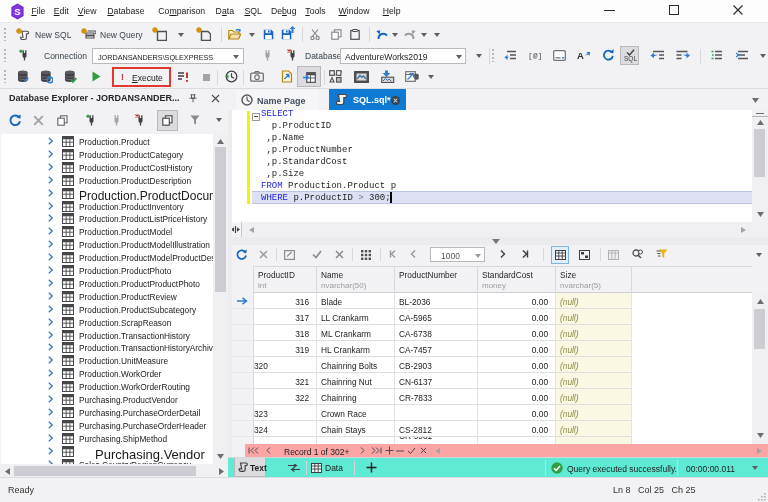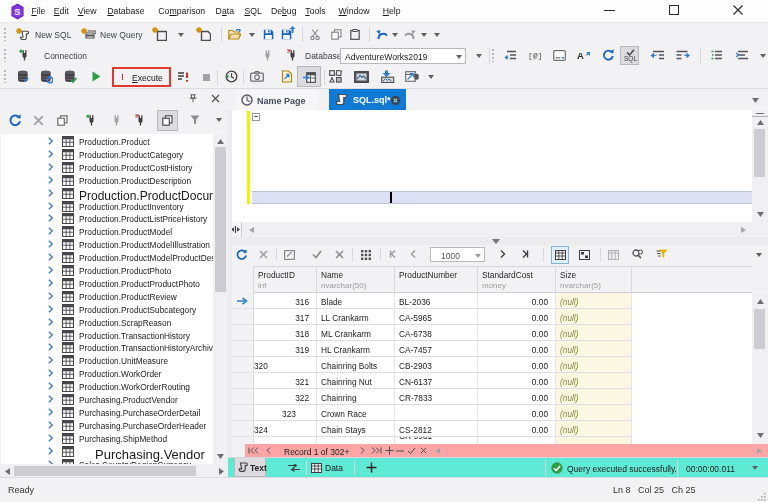--- a/index.html
+++ b/index.html
@@ -129,20 +129,26 @@
   </div>
 <div id="tb3" class="abs" style="left:0;top:45px;width:768px;height:21px;background:#f2f1f3;">
     <div class="abs" style="left:4px;top:4px;width:2px;height:13px;background-image:repeating-linear-gradient(#b7b6bb 0 2px, transparent 2px 4px);"></div>
     <svg class="abs" style="left:19px;top:4px" width="11" height="12" viewBox="0 0 11 12">
       <path d="M3.5 4 h4 v3 a2 2 0 0 1 -4 0 Z" fill="#3e3e43"></path>
       <path d="M4.2 1.2 V4 M6.8 1.2 V4" stroke="#3e3e43" stroke-width="1.3"></path>
       <path d="M5.5 9 V11.5" stroke="#3e3e43" stroke-width="1.3"></path>
       <path d="M2 0.5 V4 M0.2 2.2 H3.8" stroke="#2e9e44" stroke-width="1.4"></path>
     </svg>
     <span class="abs" style="left:44px;top:6px;color:#39434e;">Connection</span>
+    <div class="abs" style="left:92px;top:2.5px;width:152px;height:16px;background:#fff;border:1px solid #b9b8bd;">
+      <span class="abs" style="left:5px;top:4px;color:#222;font-size:7.3px;letter-spacing:-0.05px;">JORDANSANDERS\SQLEXPRESS</span>
+      <svg class="abs" style="left:140px;top:6px" width="6" height="4" viewBox="0 0 6 4">
+        <path d="M0 0 h6 L3 4 Z" fill="#5f5f64"></path>
+      </svg>
+    </div>
     <svg class="abs" style="left:262px;top:4px" width="11" height="12" viewBox="0 0 11 12">
       <path d="M3.5 4 h4 v3 a2 2 0 0 1 -4 0 Z" fill="#a3a2a7"></path>
       <path d="M4.2 1.2 V4 M6.8 1.2 V4" stroke="#a3a2a7" stroke-width="1.3"></path>
       <path d="M5.5 9 V11.5" stroke="#a3a2a7" stroke-width="1.3"></path>
     </svg>
     <svg class="abs" style="left:287px;top:4px" width="11" height="12" viewBox="0 0 11 12">
       <path d="M3.5 4 h4 v3 a2 2 0 0 1 -4 0 Z" fill="#3e3e43"></path>
       <path d="M4.2 1.2 V4 M6.8 1.2 V4" stroke="#3e3e43" stroke-width="1.3"></path>
       <path d="M5.5 9 V11.5" stroke="#3e3e43" stroke-width="1.3"></path>
       <path d="M0.5 0.5 L3.5 3.5 M3.5 0.5 L0.5 3.5" stroke="#c0392b" stroke-width="1.3"></path>
@@ -281,20 +287,21 @@
       <path d="M2.5 10.5 L8.5 4.5 M8.5 4.5 v4 M8.5 4.5 h-4" stroke="#2d7dd2" stroke-width="1.2" fill="none" transform="translate(0,-1)"></path>
       <ellipse cx="11.5" cy="5" rx="2.2" ry="1.2" fill="#55555a"></ellipse>
       <path d="M9.3 5 v3.5 a2.2 1.2 0 0 0 4.4 0 v-3.5" fill="#55555a"></path>
     </svg>
     <svg class="abs" style="left:428px;top:9px" width="6" height="4" viewBox="0 0 6 4">
       <path d="M0 0 h6 L3 4 Z" fill="#5f5f64"></path>
     </svg>
   </div>
 
 <div class="abs" style="left:0;top:88px;width:228px;height:389px;background:#f2f1f3;border-top:1px solid #dcdbdf;">
+  <div class="abs" style="left:9px;top:4px;font-weight:bold;font-size:9px;color:#26262a;">Database Explorer - JORDANSANDER...</div>
   <svg class="abs" style="left:189px;top:5px;" width="8" height="9" viewBox="0 0 8 9">
       <path d="M1.5 0.8 h5 M2.5 0.8 v3.4 h3 v-3.4 M4 4.2 v4" stroke="#5a5a5e" stroke-width="1" fill="none"></path>
       <path d="M0.5 4.2 h7" stroke="#5a5a5e" stroke-width="1"></path>
     </svg>
   <svg class="abs" style="left:211px;top:5px;" width="9" height="9" viewBox="0 0 9 9">
       <path d="M1 1 L8 8 M8 1 L1 8" stroke="#4c4c50" stroke-width="1.1"></path>
     </svg>
   <div id="ptb" class="abs" style="left:0;top:19px;width:228px;height:26px;">
       <svg class="abs" style="left:9px;top:6px" width="12" height="12" viewBox="0 0 12 12">
         <path d="M10.4 3.8 A4.8 4.8 0 1 0 11 7.2" fill="none" stroke="#1565c0" stroke-width="1.9"></path>
@@ -615,20 +622,28 @@
         <path d="M0 0 h7 L3.5 5 Z" fill="#6d6d73"></path>
       </svg>
   </div>
 
   <div class="abs" style="left:0;top:22px;width:524px;height:112px;background:#fff;">
     <div class="abs" style="left:19px;top:1px;width:3px;height:93px;background:#f5f200;"></div>
     <div class="abs" style="left:24px;top:2.5px;width:8px;height:8px;border:1px solid #9a9a9e;background:#fff;">
         <div style="position:absolute;left:1.2px;top:2.6px;width:3.6px;height:1px;background:#555;"></div>
       </div>
     <div class="abs" style="left:24px;top:81px;width:500px;height:13px;background:#dde1f3;border-top:1px solid #bcc3de;border-bottom:1px solid #bcc3de;"></div>
+    <pre id="code" class="abs" style="left:33px;top:-2px;font-family:'Liberation Mono',monospace;font-size:9px;line-height:12px;"><span style="color:#2222e0">SELECT</span>
+  p.ProductID
+ ,p.Name
+ ,p.ProductNumber
+ ,p.StandardCost
+ ,p.Size
+<span style="color:#2222e0">FROM</span> Production.Product p
+<span style="color:#2222e0">WHERE</span> p.ProductID <span style="color:#7a7a7a">&gt;</span> 300;</pre>
     <div class="abs" style="left:162px;top:82px;width:1.5px;height:11px;background:#000;"></div>
   </div>
   <div class="abs" style="left:524px;top:22px;width:16px;height:127px;background:#f0eff2;">
     <div class="abs" style="left:0;top:0;width:16px;height:7px;border-bottom:1px solid #b4b3b8;">
         <div style="position:absolute;left:4px;top:3px;width:8px;height:1.2px;background:#6d6d73;"></div>
       </div>
     <svg class="abs" style="left:4.5px;top:10px;" width="7" height="5" viewBox="0 0 7 5">
         <path d="M3.5 0 L7 5 H0 Z" fill="#6d6d73"></path>
       </svg>
     <div class="abs" style="left:2px;top:19px;width:11px;height:48px;background:#cdccd2;"></div>
@@ -834,21 +849,21 @@
       <span class="abs" style="left:93px;top:127.29999999999998px;color:#1a1a1a;">Chainring</span>
       <span class="abs" style="left:171px;top:127.29999999999998px;color:#1a1a1a;">CR-7833</span>
       <span class="abs" style="left:250px;top:127.29999999999998px;width:70px;text-align:right;color:#1a1a1a;">0.00</span>
       <span class="abs" style="left:332px;top:127.29999999999998px;color:#8b8b45;font-style:italic;">(null)</span>
       <div class="abs" style="left:4px;top:139.35px;width:22px;height:16.05px;background:#f2f1f3;border-right:1px solid #d8d7db;border-bottom:1px solid #e4e3e7;"></div>
       <div class="abs" style="left:26px;top:139.35px;width:63px;height:16.05px;background:#fff;border-right:1px solid #e4e3e7;border-bottom:1px solid #dedde1;"></div>
       <div class="abs" style="left:89px;top:139.35px;width:78px;height:16.05px;background:#fff;border-right:1px solid #e4e3e7;border-bottom:1px solid #dedde1;"></div>
       <div class="abs" style="left:167px;top:139.35px;width:83px;height:16.05px;background:#fff;border-right:1px solid #e4e3e7;border-bottom:1px solid #dedde1;"></div>
       <div class="abs" style="left:250px;top:139.35px;width:78px;height:16.05px;background:#fff;border-right:1px solid #e4e3e7;border-bottom:1px solid #dedde1;"></div>
       <div class="abs" style="left:328px;top:139.35px;width:76px;height:16.05px;background:#faf8e3;border-right:1px solid #e4e3e7;border-bottom:1px solid #dedde1;"></div>
-      <span class="abs" style="left:26px;top:143.35px;width:70px;text-align:center;color:#1a1a1a;">323</span>
+      <span class="abs" style="left:26px;top:143.35px;width:70px;text-align:left;color:#1a1a1a;">323</span>
       <span class="abs" style="left:93px;top:143.35px;color:#1a1a1a;">Crown Race</span>
       <span class="abs" style="left:171px;top:143.35px;color:#1a1a1a;margin-top:22px;">CR-9981</span>
       <span class="abs" style="left:250px;top:143.35px;width:70px;text-align:right;color:#1a1a1a;">0.00</span>
       <span class="abs" style="left:332px;top:143.35px;color:#8b8b45;font-style:italic;">(null)</span>
       <div class="abs" style="left:4px;top:155.4px;width:22px;height:16.05px;background:#f2f1f3;border-right:1px solid #d8d7db;border-bottom:1px solid #e4e3e7;"></div>
       <div class="abs" style="left:26px;top:155.4px;width:63px;height:16.05px;background:#fff;border-right:1px solid #e4e3e7;border-bottom:1px solid #dedde1;"></div>
       <div class="abs" style="left:89px;top:155.4px;width:78px;height:16.05px;background:#fff;border-right:1px solid #e4e3e7;border-bottom:1px solid #dedde1;"></div>
       <div class="abs" style="left:167px;top:155.4px;width:83px;height:16.05px;background:#fff;border-right:1px solid #e4e3e7;border-bottom:1px solid #dedde1;"></div>
       <div class="abs" style="left:250px;top:155.4px;width:78px;height:16.05px;background:#fff;border-right:1px solid #e4e3e7;border-bottom:1px solid #dedde1;"></div>
       <div class="abs" style="left:328px;top:155.4px;width:76px;height:16.05px;background:#faf8e3;border-right:1px solid #e4e3e7;border-bottom:1px solid #dedde1;"></div>

